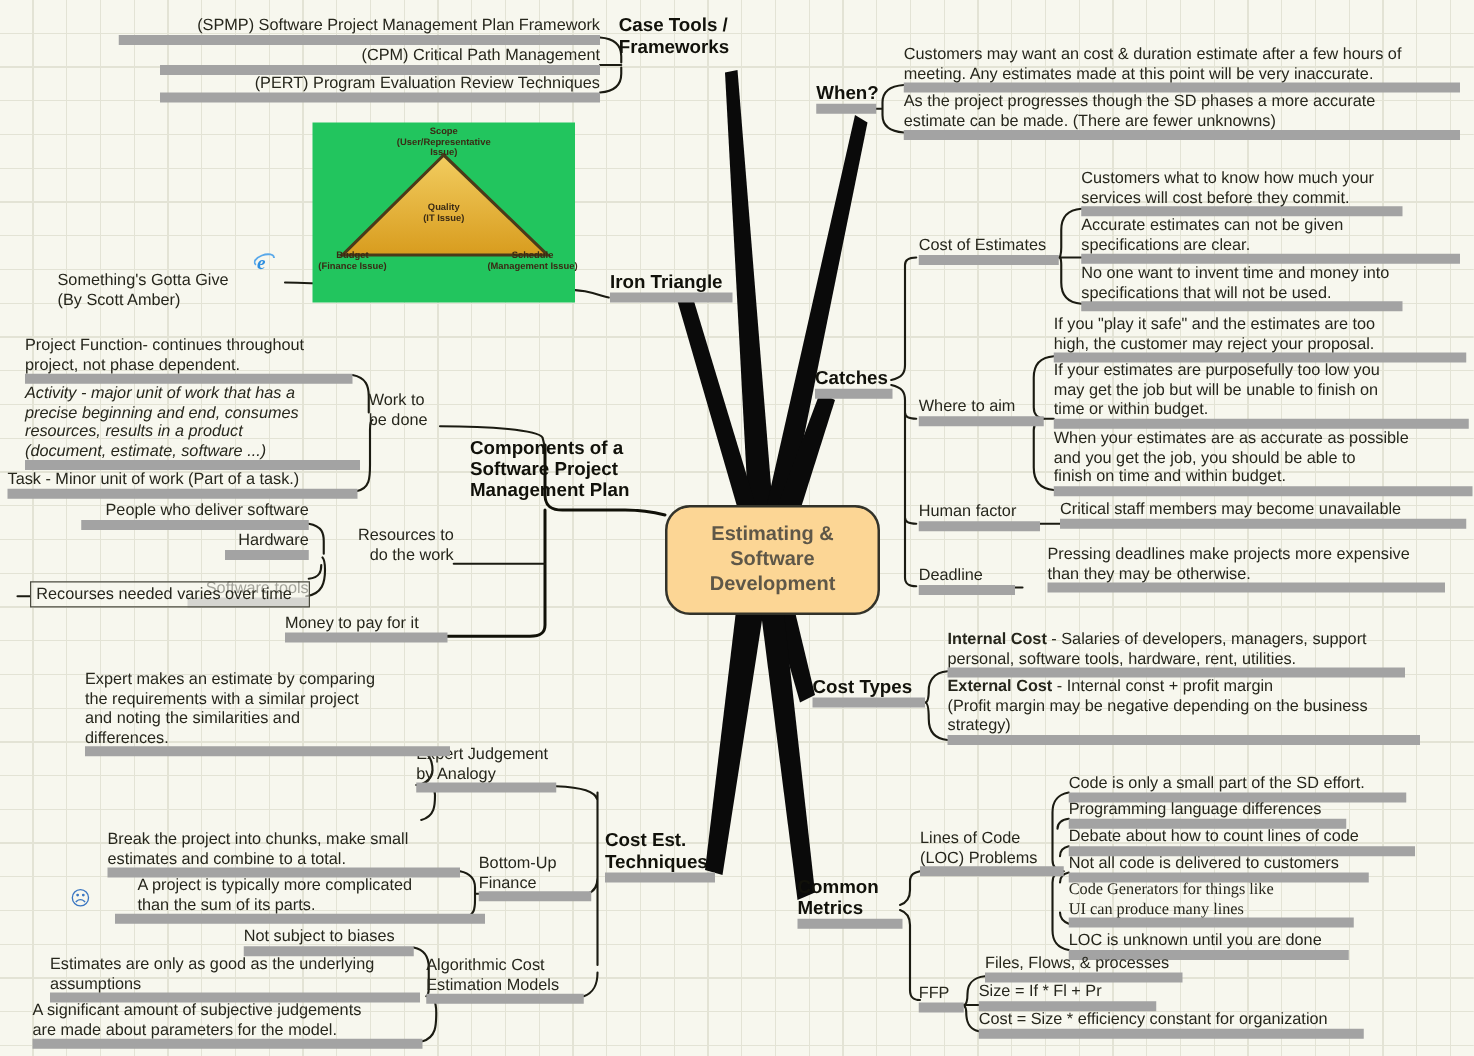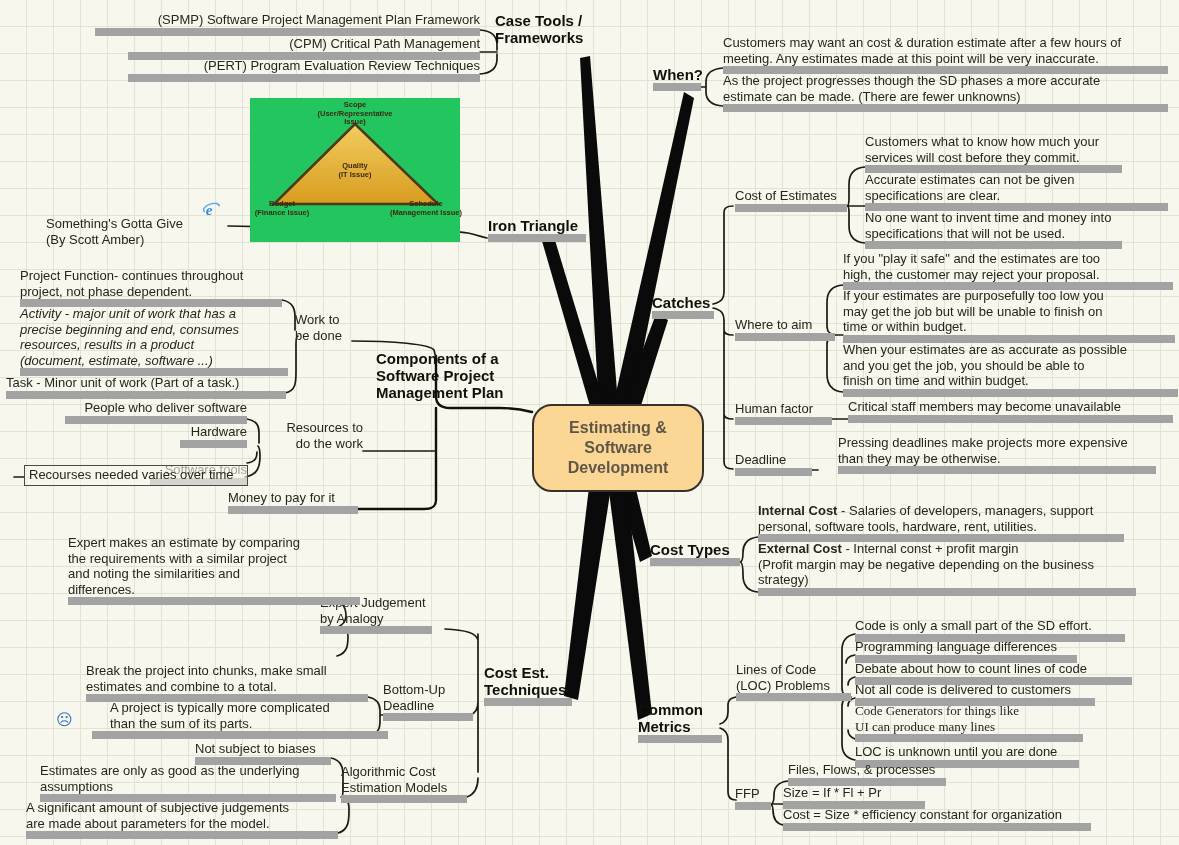--- a/index.html
+++ b/index.html
@@ -176,29 +176,29 @@
   <div class="node blabel u" style="left:650px;top:541px;width:90px;">Cost Types</div>
   <div class="node u" style="left:758px;top:503px;width:366px;"><span class="b">Internal Cost</span><span> - Salaries of developers, managers, support
 personal, software tools, hardware, rent, utilities.</span></div>
   <div class="node u" style="left:758px;top:541px;width:378px;"><span class="b">External Cost</span><span> - Internal const + profit margin
 (Profit margin may be negative depending on the business
 strategy)</span></div>
 
   <div class="node blabel u" style="left:484px;top:664px;width:88px;">Cost Est.
 Techniques</div>
 
-  <div class="node u" style="left:320px;top:595px;width:112px;">Expert Judgement
+  <div class="node u" style="left:333px;top:595px;width:112px;">Expert Judgement
 by Analogy</div>
   <div class="node u" style="left:40px;top:535px;width:292px;margin-left:28px;">Expert makes an estimate by comparing
 the requirements with a similar project
 and noting the similarities and
 differences.</div>
 
   <div class="node u" style="left:383px;top:682px;width:90px;">Bottom-Up
-Deadline</div>
+Finance</div>
   <div class="node u" style="left:86px;top:663px;width:282px;">Break the project into chunks, make small
 estimates and combine to a total.</div>
   <div class="node u" style="left:92px;top:700px;width:278px;padding-left:18px;">A project is typically more complicated
 than the sum of its parts.</div>
   <span class="icon" id="sad-icon" style="left:56px;top:712px;">☹</span>
 
   <div class="node u" style="left:341px;top:764px;width:126px;">Algorithmic Cost
 Estimation Models</div>
   <div class="node u" style="left:195px;top:741px;width:136px;">Not subject to biases</div>
   <div class="node u" style="left:40px;top:763px;width:296px;">Estimates are only as good as the underlying

